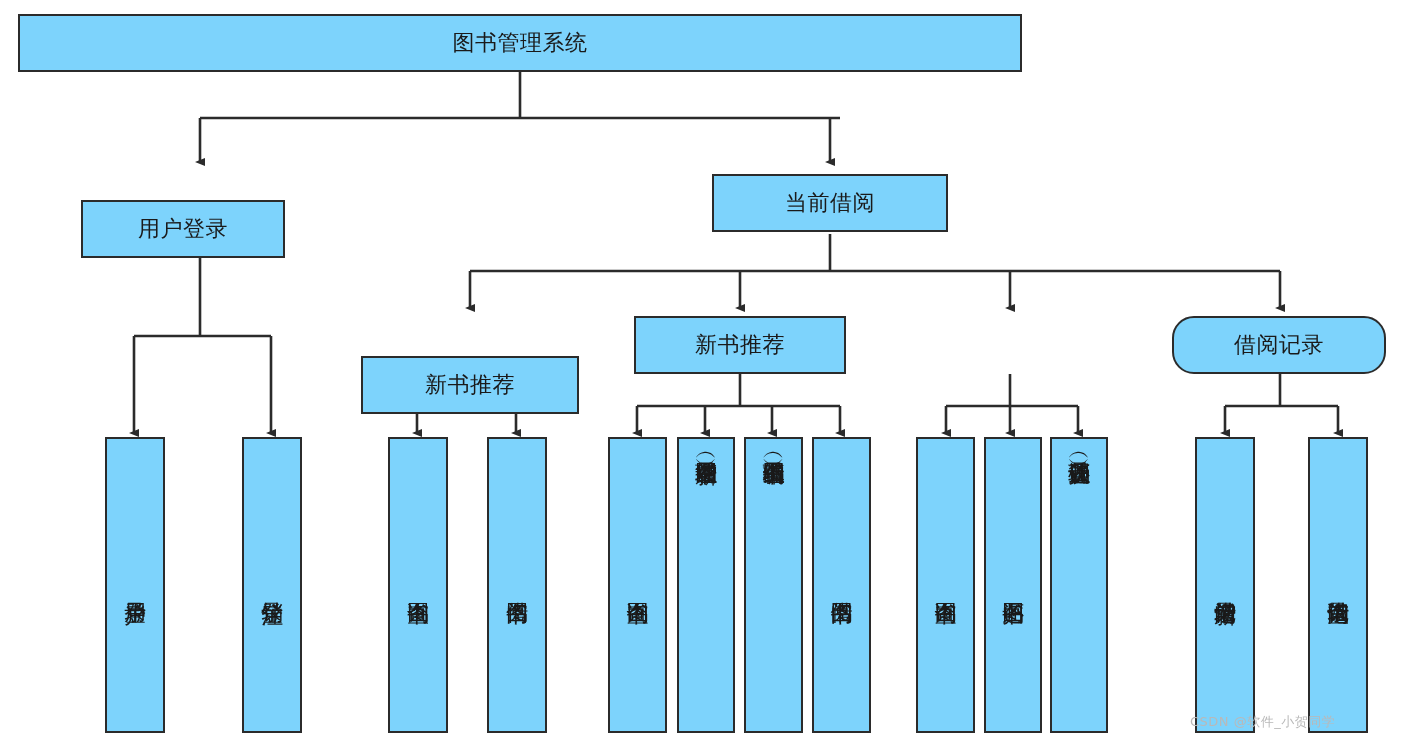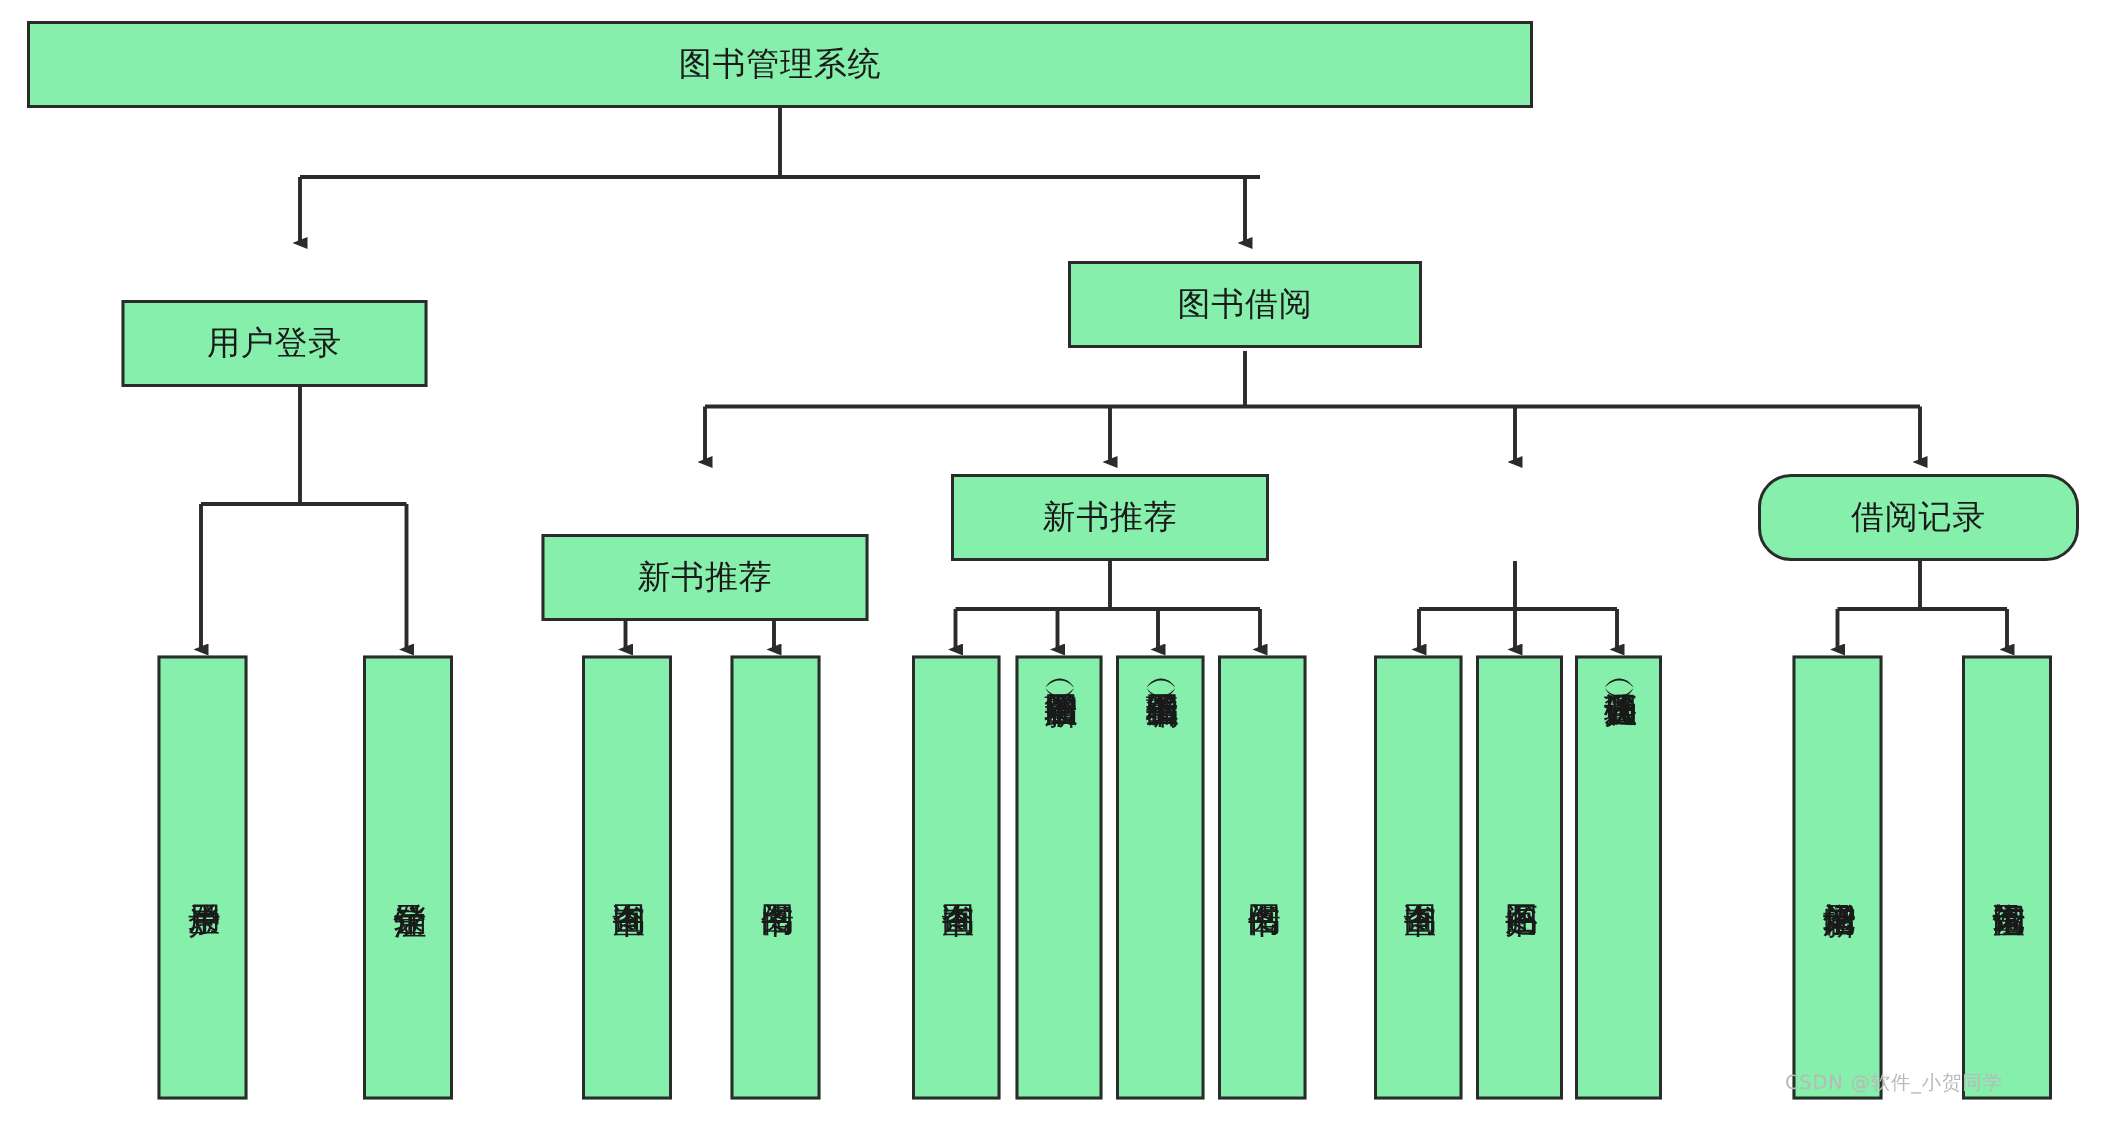--- a/index.html
+++ b/index.html
@@ -22,21 +22,21 @@
     left: 0;
     top: 0;
     width: 1405px;
     height: 747px;
     pointer-events: none;
   }
   .node {
     position: absolute;
     box-sizing: border-box;
     border: 2.5px solid #2b2b2b;
-    background: #86efac;
+    background: #7dd3fc;
     display: flex;
     align-items: center;
     justify-content: center;
     color: #1a1a1a;
   }
   .node.h {
     font-size: 22px;
     letter-spacing: 0.5px;
   }
   .node.v {
@@ -113,21 +113,21 @@
       <path d="M1280,374 L1280,406"></path>
       <path d="M1225,406 L1338,406"></path>
       <path d="M1225,406 L1225,433" marker-end="url(#arrow)"></path>
       <path d="M1338,406 L1338,433" marker-end="url(#arrow)"></path>
     </g>
   </svg>
 
   <div class="node h" style="left:18px; top:14px; width:1004px; height:58px;">图书管理系统</div>
 
   <div class="node h" style="left:81px; top:174px; width:204px; height:58px;margin-top:26px;">用户登录</div>
-  <div class="node h" style="left:712px; top:174px; width:236px; height:58px;">图书借阅</div>
+  <div class="node h" style="left:712px; top:174px; width:236px; height:58px;">当前借阅</div>
 
   <div class="node h" style="left:361px; top:316px; width:218px; height:58px;margin-top:40px;">新书推荐</div>
   <div class="node h" style="left:634px; top:316px; width:212px; height:58px;">新书推荐</div>
   <div class="node h" style="left:1172px; top:316px; width:214px; height:58px;border-radius:22px;">借阅记录</div>
 
   <div class="node v" style="left:105px; top:437px; width:60px; height:296px;">用户登录</div>
   <div class="node v" style="left:242px; top:437px; width:60px; height:296px;">注销登录</div>
 
   <div class="node v" style="left:388px; top:437px; width:60px; height:296px;">查询图书</div>
   <div class="node v" style="left:487px; top:437px; width:60px; height:296px;">借阅图书</div>

